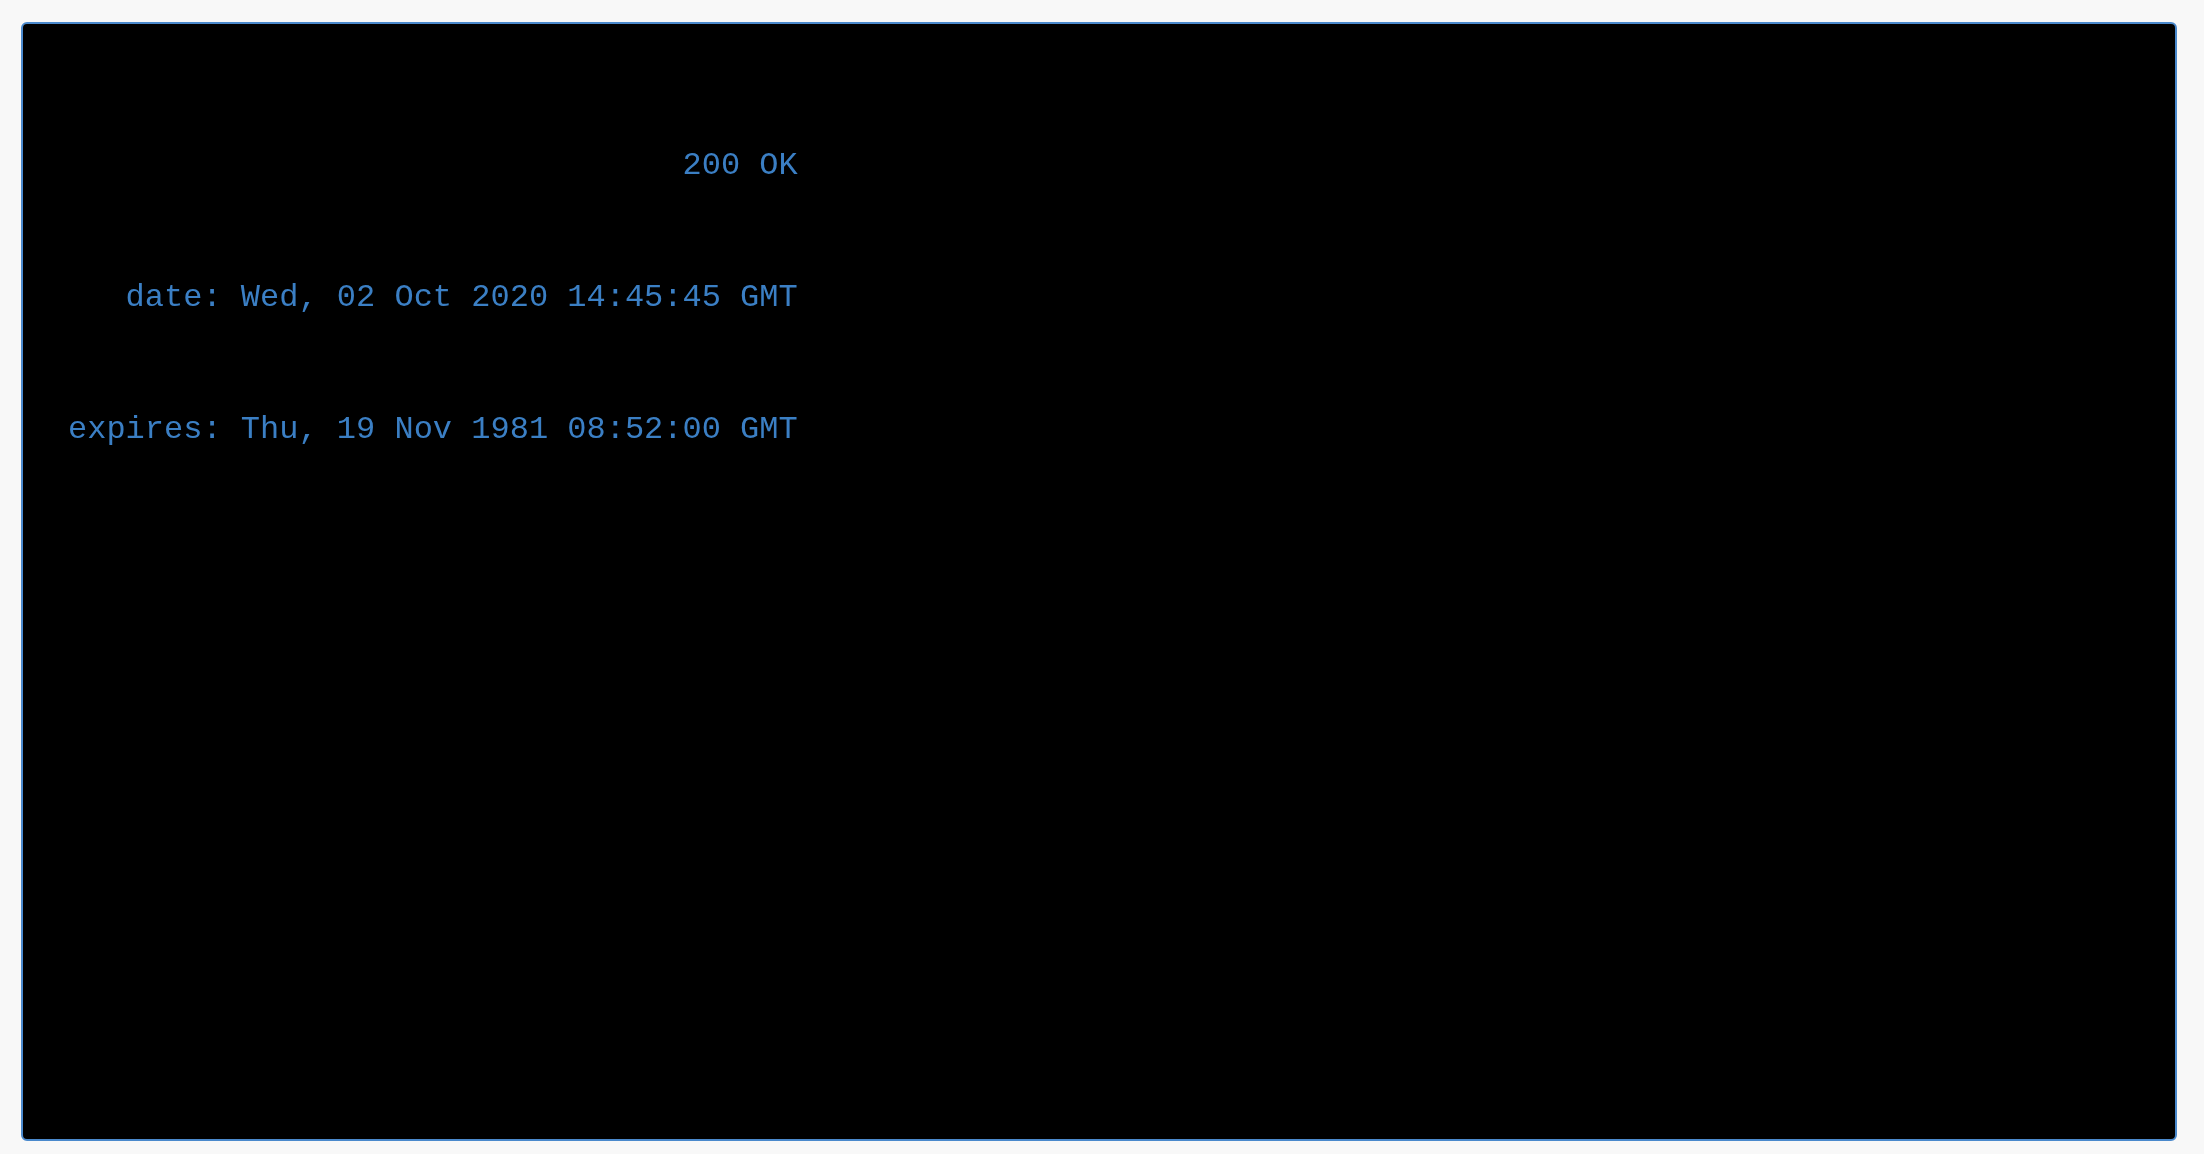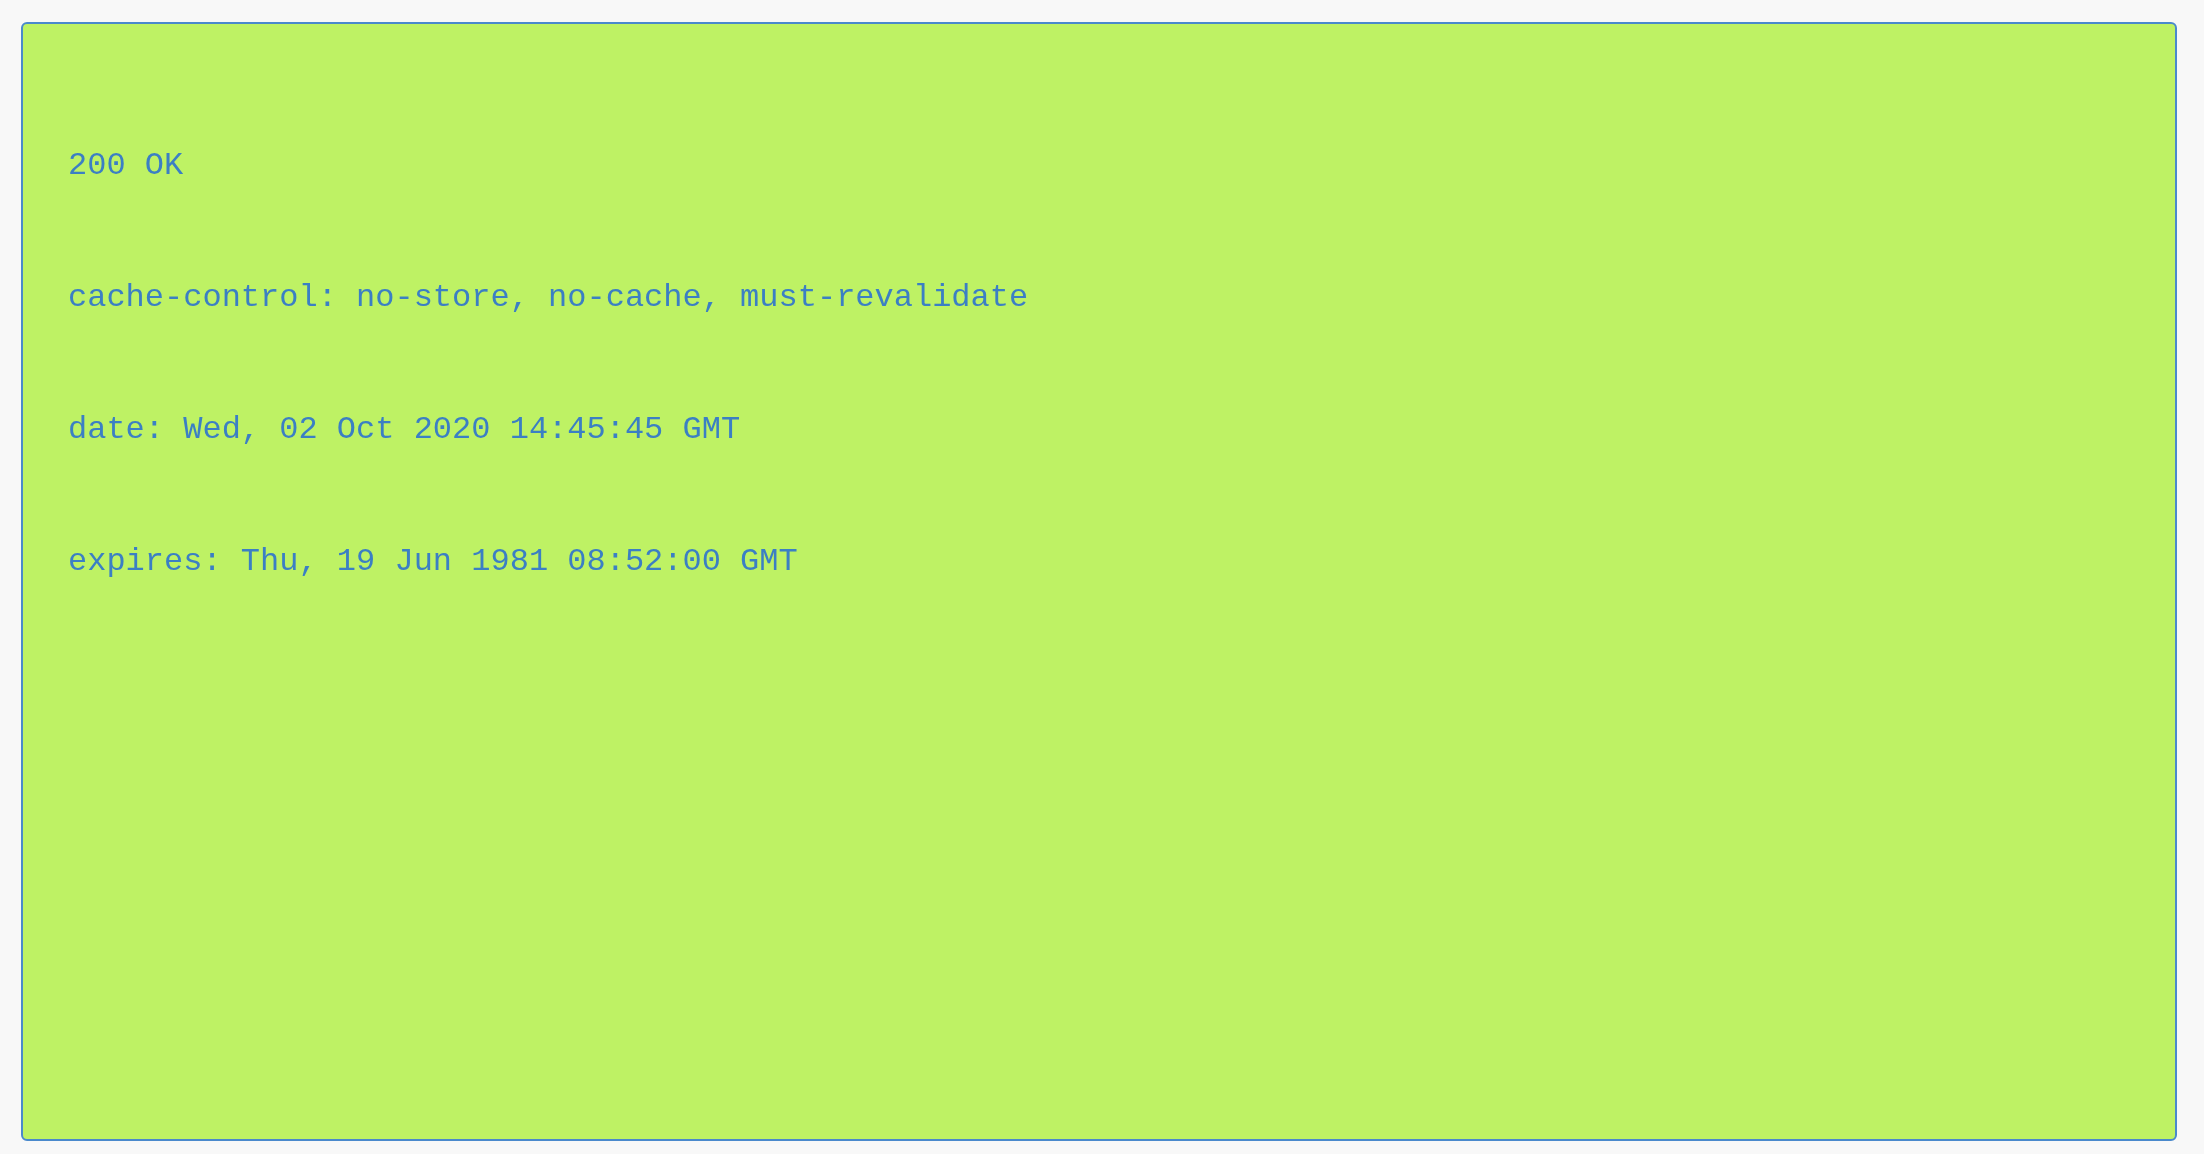--- a/index.html
+++ b/index.html
@@ -9,24 +9,25 @@
       height: 1154px;
       background: #f8f8f8;
       overflow: hidden;
     }
     .response-box {
       position: absolute;
       left: 21px;
       top: 22px;
       width: 2152px;
       height: 1115px;
-      background: #bef264;
+      background: #000000;
       border: 2px solid #4a89cc;
       border-radius: 6px;
       box-sizing: content-box;
+      text-align: right;
     }
     .response-body {
       position: absolute;
       left: 45px;
       top: 32px;
       margin: 0;
       font-family: "Liberation Mono", "DejaVu Sans Mono", monospace;
       font-size: 32px;
       line-height: 44px;
       color: #3b7fc4;
@@ -36,23 +37,22 @@
       display: block;
       height: 44px;
     }
   </style>
 </head>
 <body>
 
 <div class="response-box">
   <div class="response-body">
     <span class="line">200 OK</span>
-    <span class="line">cache-control: no-store, no-cache, must-revalidate</span>
     <span class="line">date: Wed, 02 Oct 2020 14:45:45 GMT</span>
-    <span class="line">expires: Thu, 19 Jun 1981 08:52:00 GMT</span>
+    <span class="line">expires: Thu, 19 Nov 1981 08:52:00 GMT</span>
     
     
     
     
     
     
     
     
     
     

